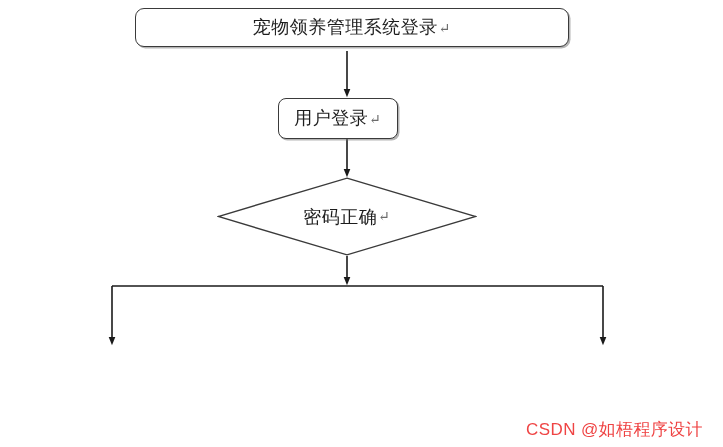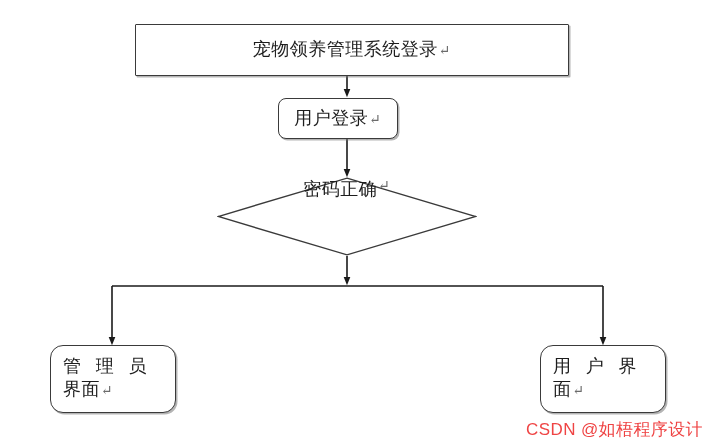--- a/index.html
+++ b/index.html
@@ -39,24 +39,24 @@
   .pilcrow {
     color: #6b6b6b;
     font-size: 0.78em;
     vertical-align: baseline;
     padding-left: 1px;
   }
 
   
   #node-title {
     left: 135px;
-    top: 24px;
+    top: 8px;
     width: 434px;
-    height: 52px;
-    border-radius: 1px;
+    height: 39px;
+    border-radius: 9px;
   }
   #node-title .label { font-size: 18px; letter-spacing: 0.5px; }
 
   
   #node-login {
     left: 278px;
     top: 98px;
     width: 120px;
     height: 41px;
     border-radius: 8px;
@@ -76,20 +76,21 @@
     left: 0; top: 0;
     width: 260px;
     height: 79px;
   }
   #node-decision .label {
     position: absolute;
     left: 0; top: 0;
     width: 260px;
     height: 79px;
     display: flex;
+    align-items: center;
     justify-content: center;
     font-size: 18px;
     color: #1d1d1d;
     letter-spacing: 0.5px;
   }
 
   
   .leaf {
     width: 126px;
     height: 68px;
@@ -170,23 +171,17 @@
   <div id="node-decision">
     <svg viewBox="0 0 260 79" xmlns="http://www.w3.org/2000/svg">
       <polygon points="130,1.2 258.8,39.5 130,77.8 1.2,39.5" fill="#ffffff" stroke="#3a3a3a" stroke-width="1.4"></polygon>
     </svg>
     <span class="label">
         <span>密码正确</span>
         <span class="pilcrow">↵</span>
       </span>
   </div>
 
-  <div class="node leaf" id="node-admin">
-    <span class="label"><span class="l1">管理员</span><br><span>界面</span><span class="pilcrow">↵</span></span>
-  </div>
 
-  <div class="node leaf" id="node-user">
-    <span class="label"><span class="l1">用户界</span><br><span>面</span><span class="pilcrow">↵</span></span>
-  </div>
 
   <div id="watermark">CSDN @如梧程序设计</div>
 
 </div>
 
 </body></html>

